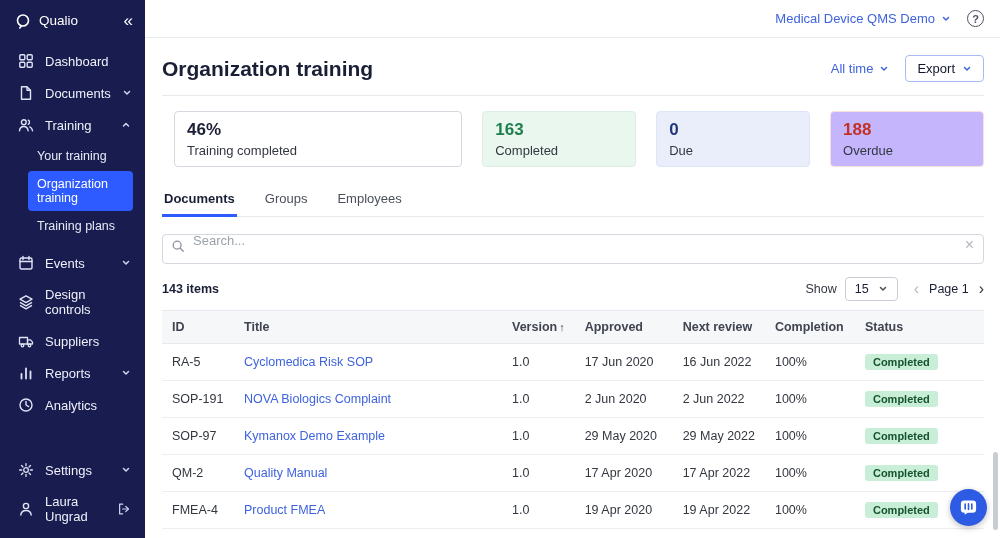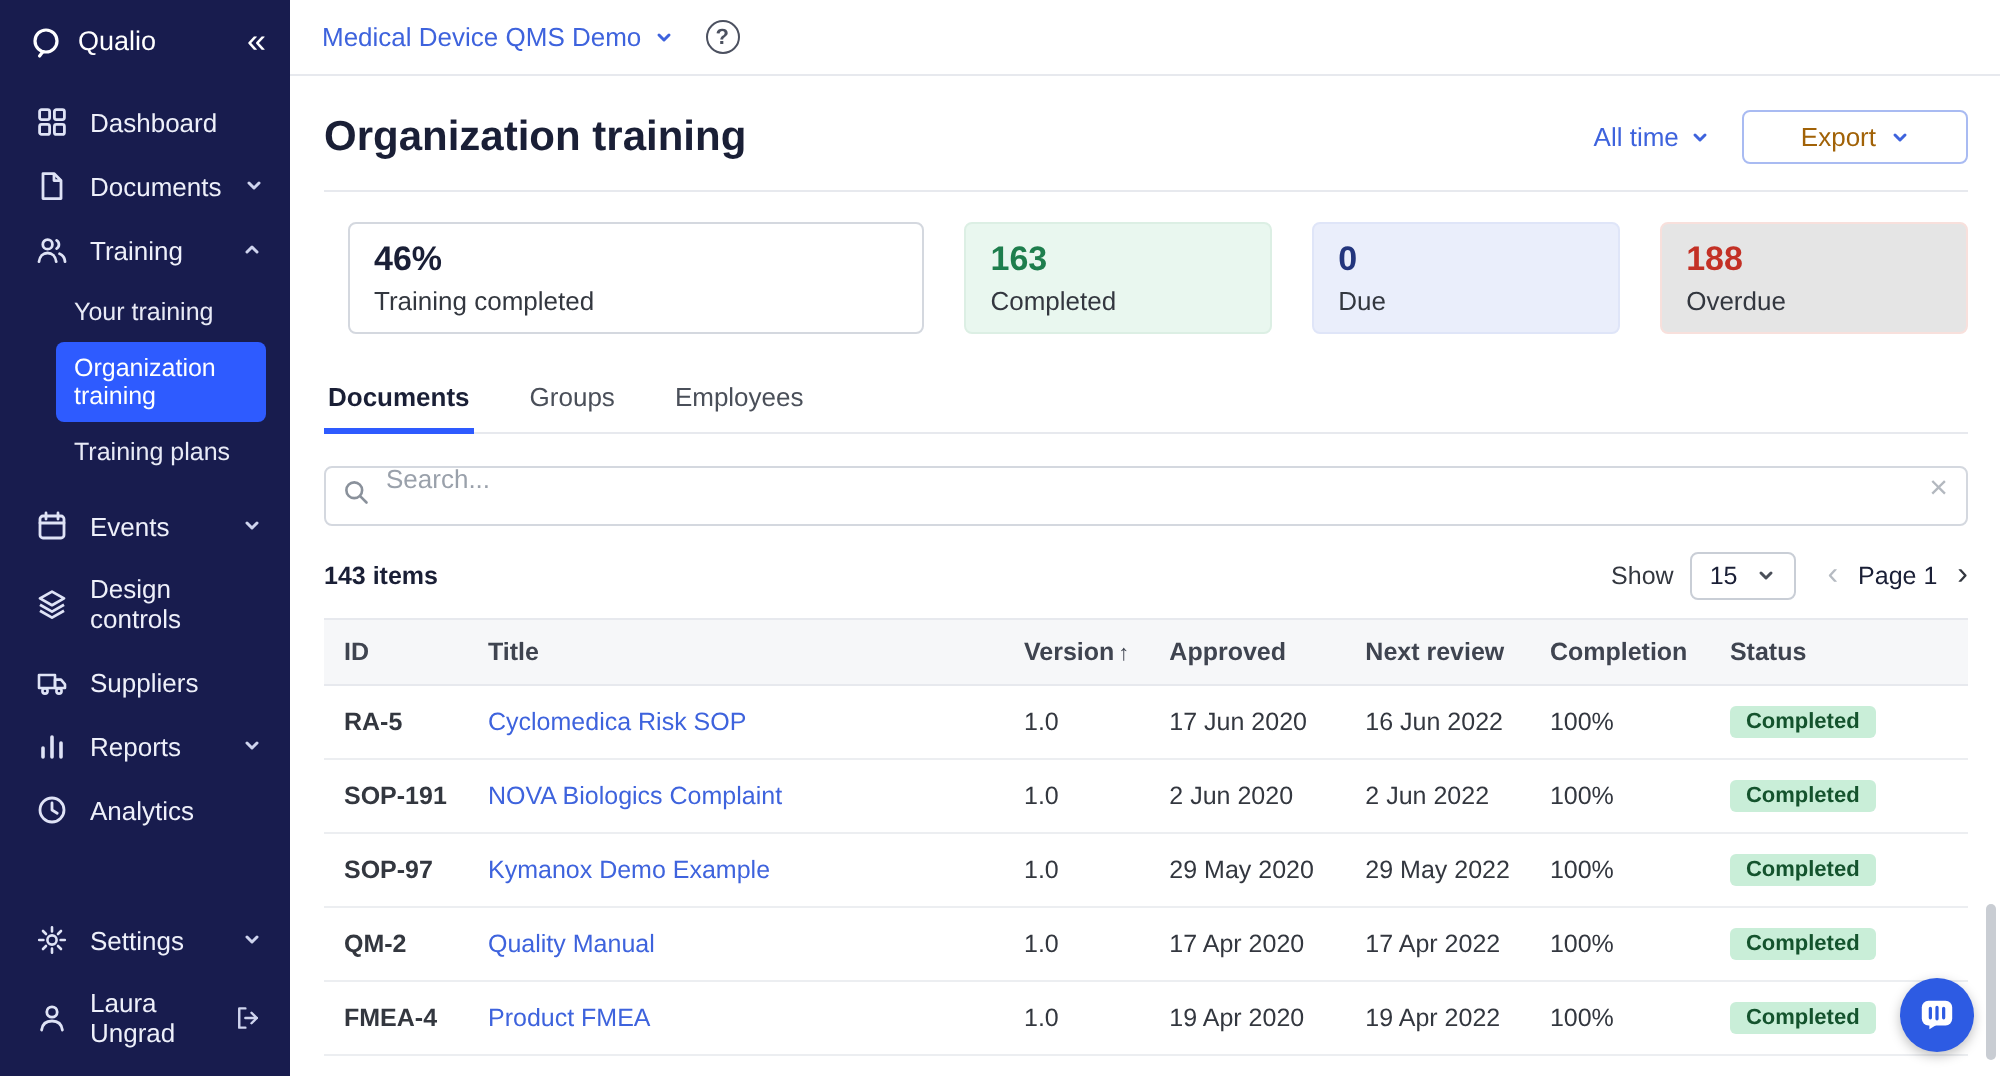--- a/index.html
+++ b/index.html
@@ -34,53 +34,53 @@
     border-radius:4px; cursor:pointer;
   }
   .sub-item.active { background:#2e5bff; color:#fff; }
 
   .sidebar-footer { padding-bottom:6px; }
 
   
   .main { flex:1; display:flex; flex-direction:column; position:relative; background:#fff; min-width:0; }
   .topbar {
     height:38px; flex-shrink:0; border-bottom:1px solid #e7e9ee;
-    display:flex; align-items:center; gap:16px; padding:0 16px;
+    display:flex; align-items:center; justify-content:flex-end; gap:16px; padding:0 16px;
   }
   .workspace { display:flex; align-items:center; gap:6px; color:#3e63dd; font-size:13px; cursor:pointer; }
   .workspace .chev { color:#3e63dd; margin-left:0; }
   .help-btn {
     width:17px; height:17px; border:1.5px solid #4c5160; border-radius:50%;
     display:flex; align-items:center; justify-content:center;
     font-size:11px; font-weight:bold; color:#4c5160; cursor:pointer;
   }
 
   .content { flex:1; padding:17px 16px 0 17px; min-width:0; }
   .header-row { display:flex; align-items:center; }
   .page-title { flex:1; font-size:21px; font-weight:700; color:#1a1f36; }
   .time-filter { display:flex; align-items:center; gap:6px; color:#3e63dd; font-size:13px; margin-right:16px; cursor:pointer; }
   .time-filter .chev { color:#3e63dd; }
   .export-btn {
     display:flex; align-items:center; gap:7px; background:#fff;
-    border:1px solid #a9bbf2; color:#a16207; border-radius:4px;
-    padding:5px 28px; font-size:13px; cursor:pointer;
+    border:1px solid #a9bbf2; color:#0f172a; border-radius:4px;
+    padding:5px 11px; font-size:13px; cursor:pointer;
   }
   .export-btn .chev { color:#3e63dd; }
   .header-divider { border:none; border-top:1px solid #e7e9ee; margin:13px 0 15px; }
 
   .stats-row { display:flex; gap:8px; margin-bottom:16px; }
   .stat { border-radius:4px; padding:8px 12px; cursor:pointer;margin-left:12px; }
   .stat .v { font-size:17px; font-weight:700; margin-bottom:3px; color:#1a1f36; }
   .stat .l { font-size:13px; color:#33373f; }
   .stat.plain { flex:2.05; background:#fff; border:1px solid #d4d8df; }
   .stat.green { flex:1; background:#e9f7ef; border:1px solid #dcefe4; }
   .stat.green .v { color:#1e7e4d; }
   .stat.blue { flex:1; background:#eaeefb; border:1px solid #dfe5f8; }
   .stat.blue .v { color:#23357d; }
-  .stat.red { flex:1; background:#e5e5e5; border:1px solid #f8e0dc; }
+  .stat.red { flex:1; background:#c4b5fd; border:1px solid #f8e0dc; }
   .stat.red .v { color:#c33025; }
 
   .tabs { display:flex; gap:26px; border-bottom:1px solid #e7e9ee; }
   .tab {
     font-size:13px; color:#4a4f59; padding:8px 2px 8px;
     border-bottom:3px solid transparent; margin-bottom:-1px; cursor:pointer;
   }
   .tab.active { color:#1a1f36; font-weight:700; border-bottom-color:#2e5bff; }
 
   .search-wrap { position:relative; margin:14px 0 13px; }
@@ -108,21 +108,21 @@
 
   table.data { width:100%; border-collapse:collapse; font-size:12.5px; }
   table.data thead th {
     background:#f6f7f9; text-align:left; font-weight:700; color:#3f4450;
     padding:9px 10px; border-top:1px solid #e7e9ee; border-bottom:1px solid #e7e9ee;
     cursor:pointer; white-space:nowrap;
   }
   table.data td {
     padding:10px 10px; border-bottom:1px solid #eceef1; color:#33373f; white-space:nowrap;
   }
-  th.first, td.first { padding-left:13px;font-weight:bold; }
+  th.first, td.first { padding-left:13px; }
   .title-link { color:#3e63dd; cursor:pointer; }
   .sort-arrow { font-size:11px; color:#3f4450; margin-left:2px; }
   .badge {
     display:inline-block; padding:2px 8px; border-radius:3px;
     font-size:11px; font-weight:600;
   }
   .badge[data-variant="success"] { background:#c9eed8; color:#14532d; }
   .badge[data-variant="overdue"] { background:#f8d8d4; color:#8a2c21; }
 
   .chat-btn {

